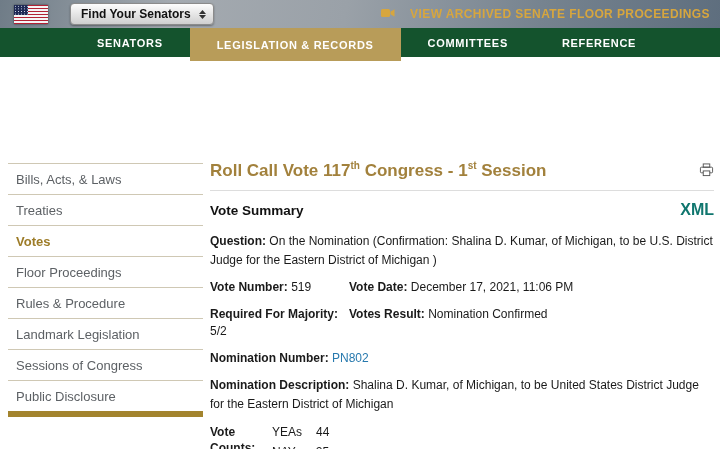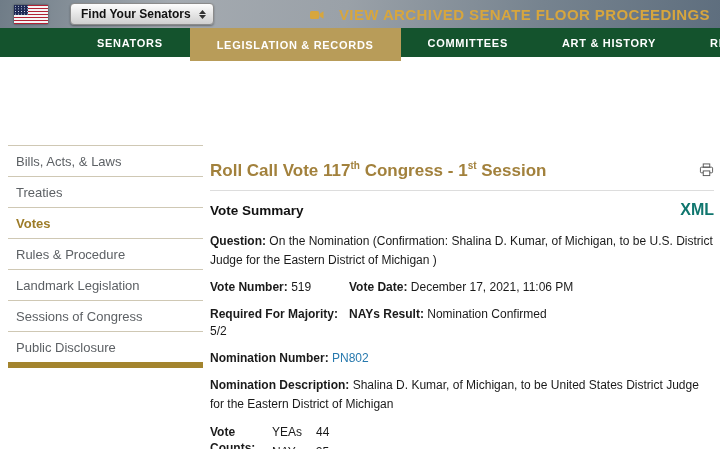--- a/index.html
+++ b/index.html
@@ -39,21 +39,21 @@
     font-family:"Liberation Sans",sans-serif;
     font-size:12px; font-weight:bold; color:#111;
     box-shadow:0 1px 2px rgba(0,0,0,.35);
     cursor:pointer;
   }
   .updown { display:flex; flex-direction:column; gap:1px; }
   .updown svg { display:block; }
   .archived {
     margin-left:auto;
     display:flex; align-items:flex-start; gap:15px;
-    color:#d7a63e; font-size:15px; font-weight:bold; letter-spacing:.4px;
+    color:#d7a63e; font-size:12px; font-weight:bold; letter-spacing:.4px;
     text-decoration:none; cursor:pointer;
   }
 
   
   .navbar {
     height:29px; background:#14532d;
     display:flex; align-items:stretch;
     padding-left:70px;
     position:relative; z-index:2;
   }
@@ -62,21 +62,21 @@
     padding:0 27px;
     color:#fff; font-size:11px; font-weight:bold; letter-spacing:.7px;
     cursor:pointer; white-space:nowrap;
   }
   .nav-item.active {
     background:#b89c59; color:#fff;
     height:33px;
   }
 
   
-  .sidebar { position:absolute; left:8px; top:145px; width:195px; }
+  .sidebar { position:absolute; left:8px; top:163px; width:195px; }
   .side-item {
     height:31px; display:flex; align-items:center;
     border-top:1px solid #cfc8b4;
     padding-left:8px;
     font-size:13px; color:#5d6165; cursor:pointer;
   }
   .side-item.active { color:#9d7c28; font-weight:bold; }
   .side-bottom { height:6px; background:#a3842e; }
 
   
@@ -132,28 +132,28 @@
       </svg>
     </span>
     <span>VIEW ARCHIVED SENATE FLOOR PROCEEDINGS</span>
   </a>
 </header>
 
 <nav class="navbar">
   <span class="nav-item">SENATORS</span>
   <span class="nav-item active">LEGISLATION &amp; RECORDS</span>
   <span class="nav-item">COMMITTEES</span>
-  <span class="nav-item">ART &amp; HISTORY</span>
   <span class="nav-item">REFERENCE</span>
 </nav>
 
 <aside class="sidebar">
   <div class="side-item">Bills, Acts, &amp; Laws</div>
   <div class="side-item">Treaties</div>
   <div class="side-item active">Votes</div>
+  <div class="side-item">Floor Proceedings</div>
   <div class="side-item">Rules &amp; Procedure</div>
   <div class="side-item">Landmark Legislation</div>
   <div class="side-item">Sessions of Congress</div>
   <div class="side-item">Public Disclosure</div>
   <div class="side-bottom"></div>
 </aside>
 
 <main class="main">
 
   <div class="title-row">
@@ -176,21 +176,21 @@
 
   <p class="question body-text"><b class="lbl">Question:</b> <span>On the Nomination (Confirmation: Shalina D. Kumar, of Michigan, to be U.S. District Judge for the Eastern District of Michigan )</span></p>
 
   <div class="pair-row">
     <div><b class="lbl">Vote Number:</b> <span>519</span></div>
     <div><b class="lbl">Vote Date:</b> <span>December 17, 2021, 11:06 PM</span></div>
   </div>
 
   <div class="pair-row">
     <div><b class="lbl">Required For Majority:</b> <span>5/2</span></div>
-    <div><b class="lbl">NAYs Result:</b> <span>Nomination Confirmed</span></div>
+    <div><b class="lbl">Votes Result:</b> <span>Nomination Confirmed</span></div>
   </div>
 
   <div class="single-row">
     <b class="lbl">Nomination Number:</b>
     <a class="inline-link">PN802</a>
   </div>
 
   <p class="nom-desc body-text"><b class="lbl">Nomination Description:</b> <span>Shalina D. Kumar, of Michigan, to be United States District Judge for the Eastern District of Michigan</span></p>
 
   <div class="counts">

